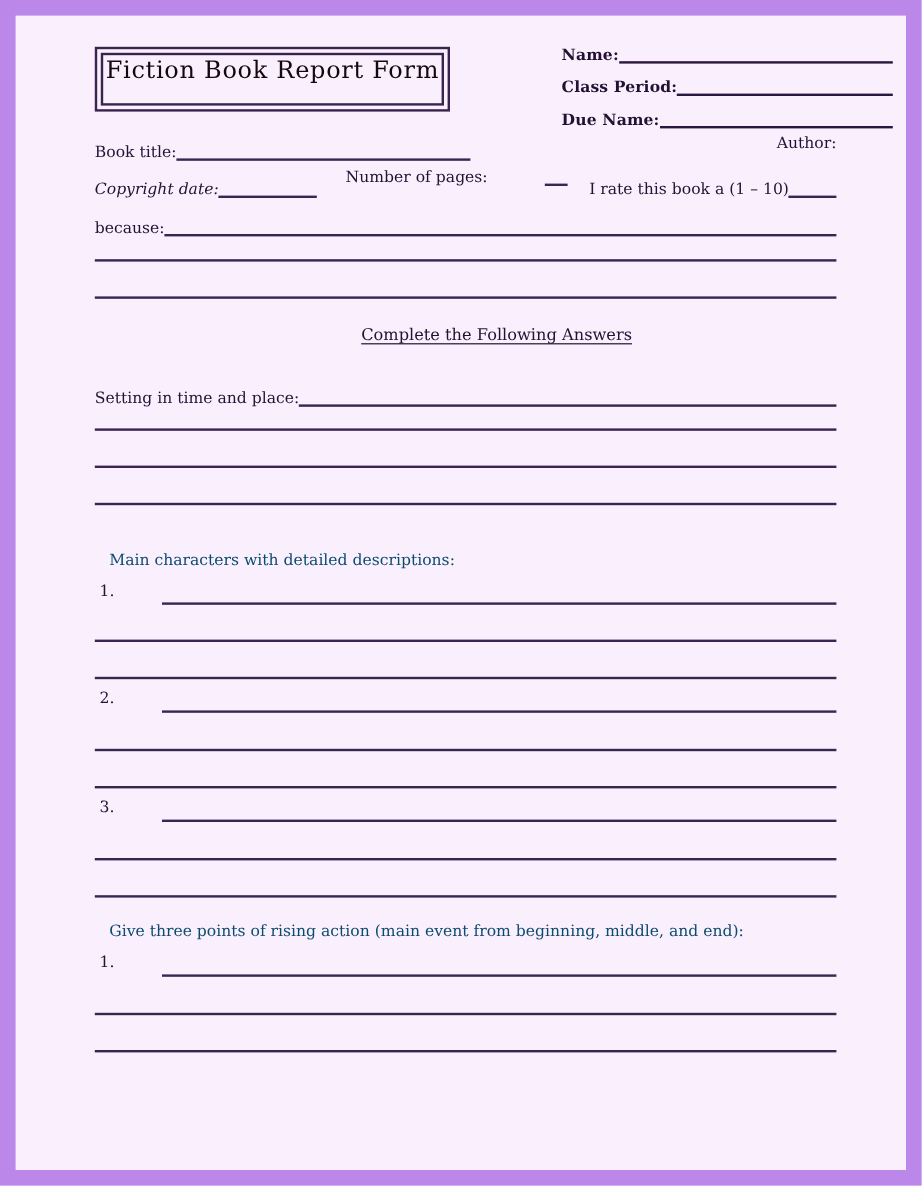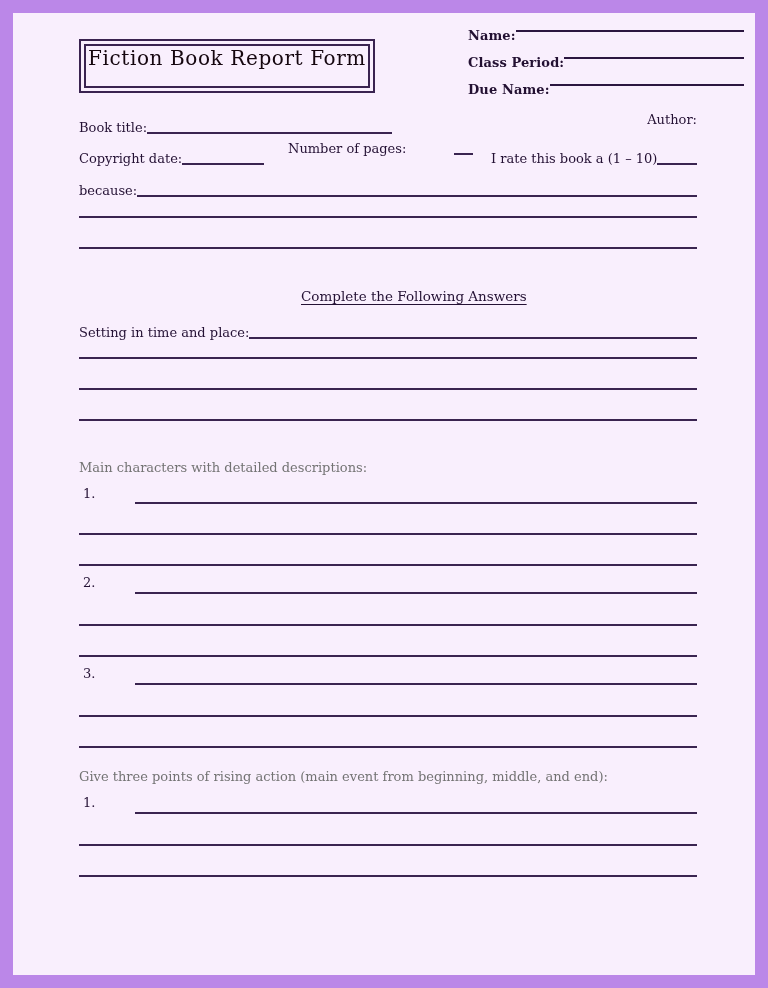--- a/index.html
+++ b/index.html
@@ -26,20 +26,21 @@
 
   
   .header-fields {
     position: absolute;
     left: 455px;
     top: 16px;
     width: 276px;
   }
   .hdr-row {
     display: flex;
+    align-items: flex-end;
     height: 27px;
   }
   .hdr-label {
     font-family: "DejaVu Serif", serif;
     font-weight: bold;
     font-size: 13px;
     color: #231032;
     white-space: nowrap;
     letter-spacing: 0.1px;
     line-height: 1;
@@ -126,22 +127,23 @@
     color: #241134;
     text-decoration: underline;
     text-underline-offset: 3px;
     white-space: nowrap;
   }
 
   .prompt {
     position: absolute;
     font-family: "DejaVu Serif", serif;
     font-size: 13px;
-    color: #737373;
-    white-space: nowrap;
+    color: #0c4a6e;
+    white-space: nowrap;
+    margin-left: 12px;
   }
 
   .item-num {
     position: absolute;
     font-family: "DejaVu Serif", serif;
     font-size: 13px;
     color: #241134;
   }
   .item-rule {
     position: absolute;
@@ -181,41 +183,41 @@
 
     <div class="row" style="left:66px; top:100px; width:313px;">
       <span class="lbl">Book title:</span>
       <span class="blank grow"></span>
     </div>
     <div class="row" style="left:393px; top:100px; width:291px;flex-direction:column;">
       <span class="lbl">Author:</span>
       <span class="blank grow"></span>
     </div>
 
-    <div class="row" style="left:66px; top:131px; width:185px;">
+    <div class="row" style="left:66px; top:131px; width:185px;font-style:italic;">
       <span class="lbl">Copyright date:</span>
       <span class="blank grow"></span>
     </div>
     <div class="row" style="left:275px; top:121px; width:185px;gap:48px;">
       <span class="lbl">Number of pages:</span>
       <span class="blank grow"></span>
     </div>
     <div class="row" style="left:478px; top:131px; width:206px;">
       <span class="lbl">I rate this book a (1 – 10)</span>
       <span class="blank grow"></span>
     </div>
 
     <div class="row" style="left:66px; top:163px; width:618px;">
       <span class="lbl">because:</span>
       <span class="blank grow"></span>
     </div>
     <div class="full-rule" style="top:203px;"></div>
     <div class="full-rule" style="top:234px;"></div>
 
-    <div class="section-heading" style="left:288px; top:275px;">Complete the Following Answers</div>
+    <div class="section-heading" style="left:288px; top:258px;">Complete the Following Answers</div>
 
     <div class="row" style="left:66px; top:305px; width:618px;">
       <span class="lbl">Setting in time and place:</span>
       <span class="blank grow"></span>
     </div>
     <div class="full-rule" style="top:344px;"></div>
     <div class="full-rule" style="top:375px;"></div>
     <div class="full-rule" style="top:406px;"></div>
 
     <div class="prompt" style="left:66px; top:447px;">Main characters with detailed descriptions:</div>

